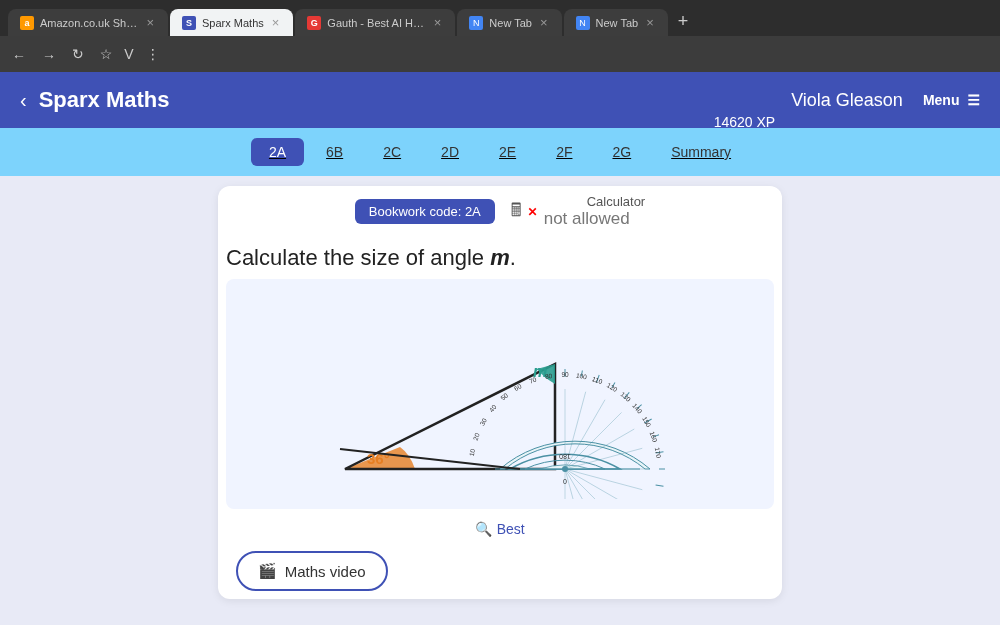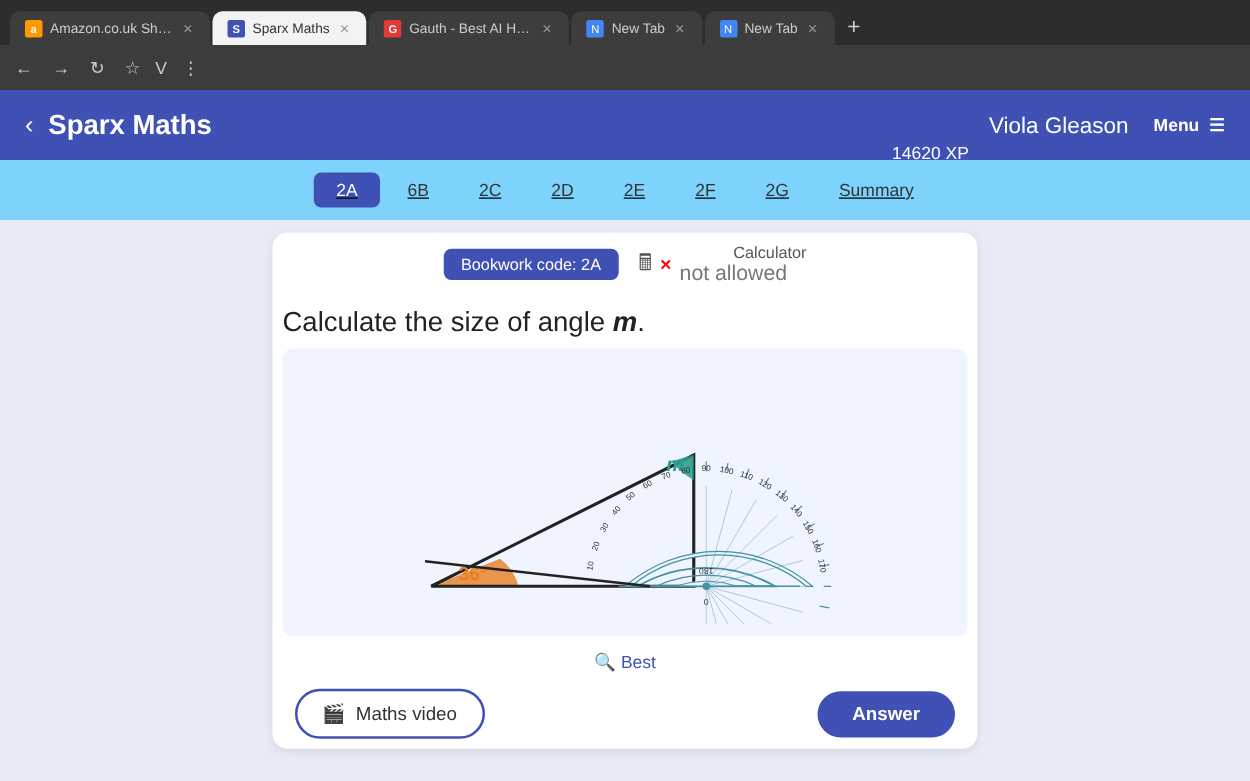--- a/index.html
+++ b/index.html
@@ -240,19 +240,16 @@
         <span>🔍</span>
         <span>Best</span>
       </button>
     </div>
 
     <div class="action-row">
       <button class="watch-video-btn">
         <span>🎬</span>
         <span>Maths video</span>
       </button>
-      <button class="answer-btn">
-        <span>Answer</span>
-      </button>
     </div>
 
   </div>
 </div>
 
 </body></html>

